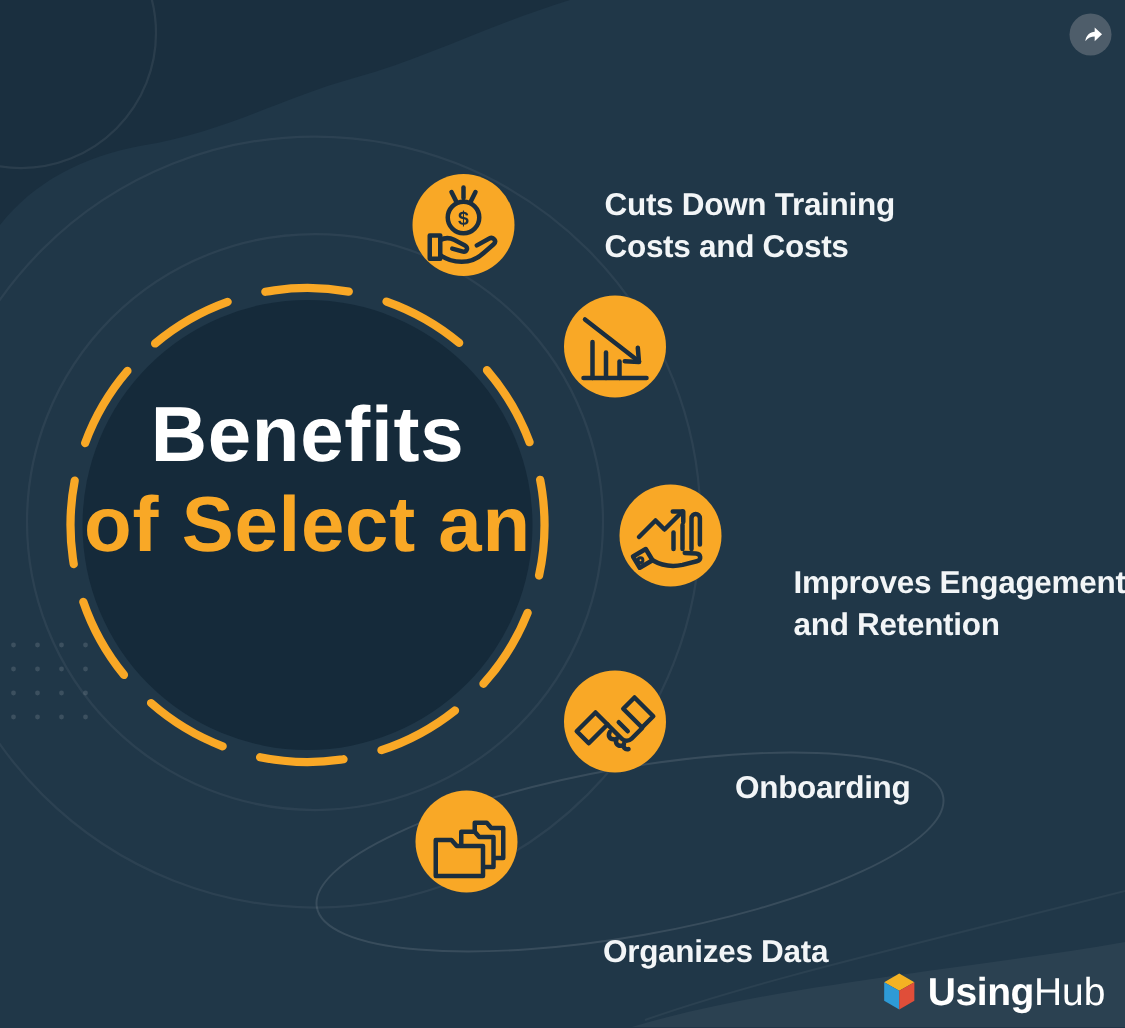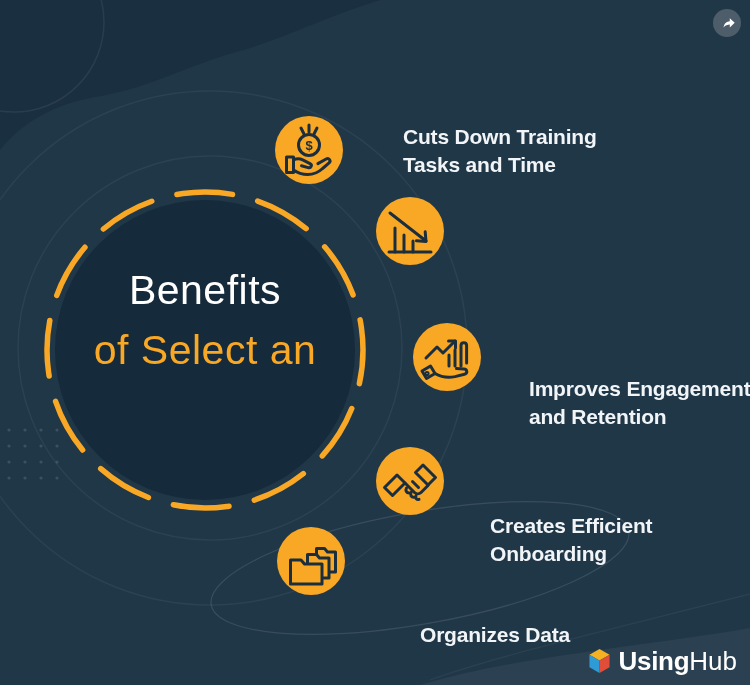--- a/index.html
+++ b/index.html
@@ -10,21 +10,21 @@
   }
   .bg-svg{position:absolute;left:0;top:0;}
 
   
   .main-circle{
     position:absolute;left:55px;top:200px;width:300px;height:300px;
     border-radius:50%;background:#152a3a;text-align:center;
   }
   .dash-ring{position:absolute;left:0;top:0;pointer-events:none;}
   .title-wrap{padding-top:60px;}
-  .title-line{font-size:41px;font-weight:normal;line-height:60px;color:#ffffff;letter-spacing:.5px;}
+  .title-line{font-size:52px;font-weight:bold;line-height:60px;color:#ffffff;letter-spacing:.5px;}
   .title-line.accent{color:#f9a826;}
 
   
   .icon-circle{
     position:absolute;width:68px;height:68px;border-radius:50%;
     background:#f9a826;display:flex;align-items:center;justify-content:center;
   }
   .icon-circle svg{display:block;}
   .pos-1{left:275px;top:116px;}
   .pos-2{left:376px;top:197px;}
@@ -33,21 +33,21 @@
   .pos-5{left:277px;top:527px;}
 
   
   .label{position:absolute;color:#f2f5f7;font-size:21px;font-weight:bold;
          line-height:27.5px;letter-spacing:-.2px;margin-top:48px;}
   .label span{display:block;white-space:nowrap;}
   .lab-1{left:403px;top:75px;}
   .lab-2{left:490px;top:199px;}
   .lab-3{left:529px;top:327px;}
   .lab-4{left:490px;top:464px;}
-  .lab-5{left:420px;top:573px;text-align:right;}
+  .lab-5{left:402px;top:573px;text-align:right;}
 
   
   .share-btn{
     position:absolute;left:713px;top:9px;width:28px;height:28px;border-radius:50%;
     background:#4e5d6a;display:flex;align-items:center;justify-content:center;cursor:pointer;
   }
 
   
   .brand{position:absolute;right:13px;bottom:10px;display:flex;align-items:center;gap:8px;}
   .brand-text{color:#ffffff;font-size:26px;line-height:28px;}
@@ -113,21 +113,21 @@
       <path d="M42,12 l-3,6"></path>
       <circle cx="34" cy="29" r="10.5"></circle>
       <text x="34" y="34" text-anchor="middle" stroke="none" fill="#1b2e3e" font-size="13" font-weight="bold" font-family="Liberation Sans, sans-serif">$</text>
       <path d="M11.5,41 h7 v15.5 h-7 Z"></path>
       <path d="M18.5,44 c3,-1.6 6.3,-1.6 9.2,-0.1 l7.3,3.7 c2.7,1.4 1,4.9 -1.9,4 l-6.6,-1.9"></path>
       <path d="M18.5,54 c4.3,3.2 9.3,4.5 14.3,4.5 c5.6,0 10.8,-2.3 14.8,-6 l6.5,-5.7 c2.3,-2 -0.2,-5.3 -2.9,-3.8 l-8.3,4.6"></path>
     </svg>
   </div>
   <div class="label lab-1">
     <span>Cuts Down Training</span>
-    <span>Tasks and Time</span>
+    <span>Costs and Costs</span>
   </div>
 
   <div class="icon-circle pos-2">
     <svg width="68" height="68" viewBox="0 0 68 68" fill="none" stroke="#1b2e3e" stroke-width="3" stroke-linecap="round" stroke-linejoin="round">
       <path d="M13,55 h42"></path>
       <path d="M19,31 v24"></path>
       <path d="M28,38 v17"></path>
       <path d="M37,44 v11"></path>
       <path d="M14,16 L50,44"></path>
       <path d="M40.5,43.8 L50,44.4 L49.2,34.8"></path>
@@ -156,21 +156,20 @@
       <path d="M8.5,40.5 L21,28 L29,36 L16.5,48.5 Z"></path>
       <path d="M59.5,30.5 L47,18 L39.5,25.5 L52,38 Z"></path>
       <path d="M29,36 L38.5,45.5 C40.3,47.3 43.2,47.3 45,45.5 L52,38.5"></path>
       <path d="M36.5,34.5 l6,6"></path>
       <path d="M30.5,41 c-1.4,2.6 0,5 2.8,4.9"></path>
       <path d="M35.2,45.4 c-1.4,2.6 0.1,5 2.9,4.8"></path>
       <path d="M40,48.8 c-1,2.2 0.8,4.2 3,3.6"></path>
     </svg>
   </div>
   <div class="label lab-4">
-    <span>Creates Efficient</span>
     <span>Onboarding</span>
   </div>
 
   <div class="icon-circle pos-5">
     <svg width="68" height="68" viewBox="0 0 68 68" fill="#f9a826" stroke="#1b2e3e" stroke-width="3" stroke-linecap="round" stroke-linejoin="round">
       <path d="M39.5,45 V21.5 h8 l3,3.5 h8 V45 Z"></path>
       <path d="M30.5,51 V27.5 h9 l3,3.5 h9.5 V51 Z"></path>
       <path d="M13.5,57 V33 h10.5 l3.5,4 H45 V57 Z"></path>
     </svg>
   </div>

